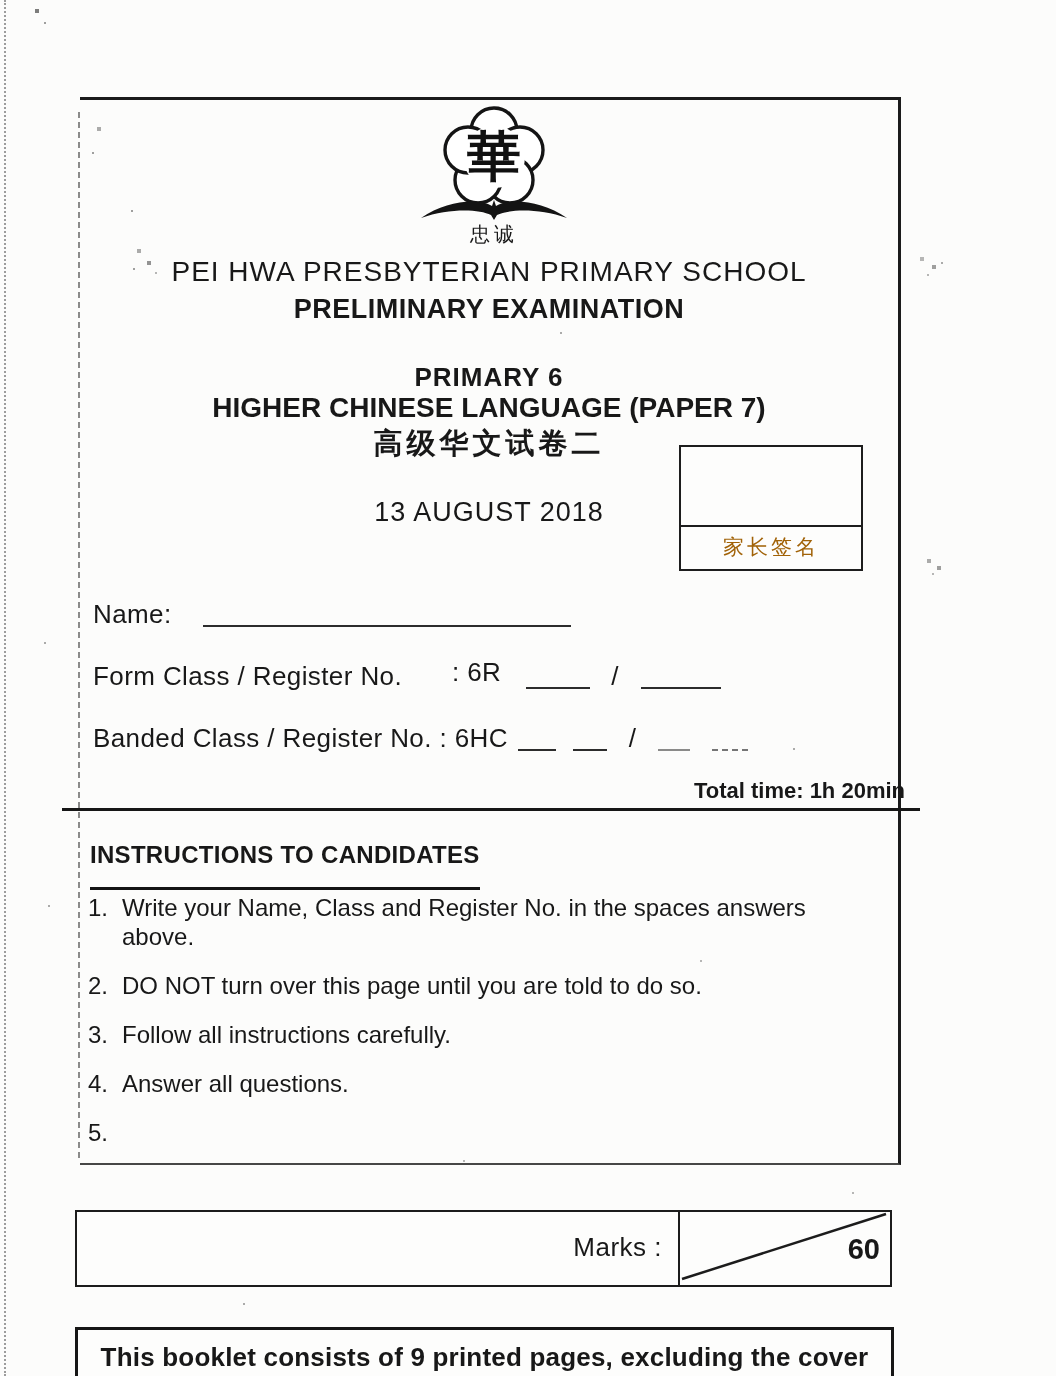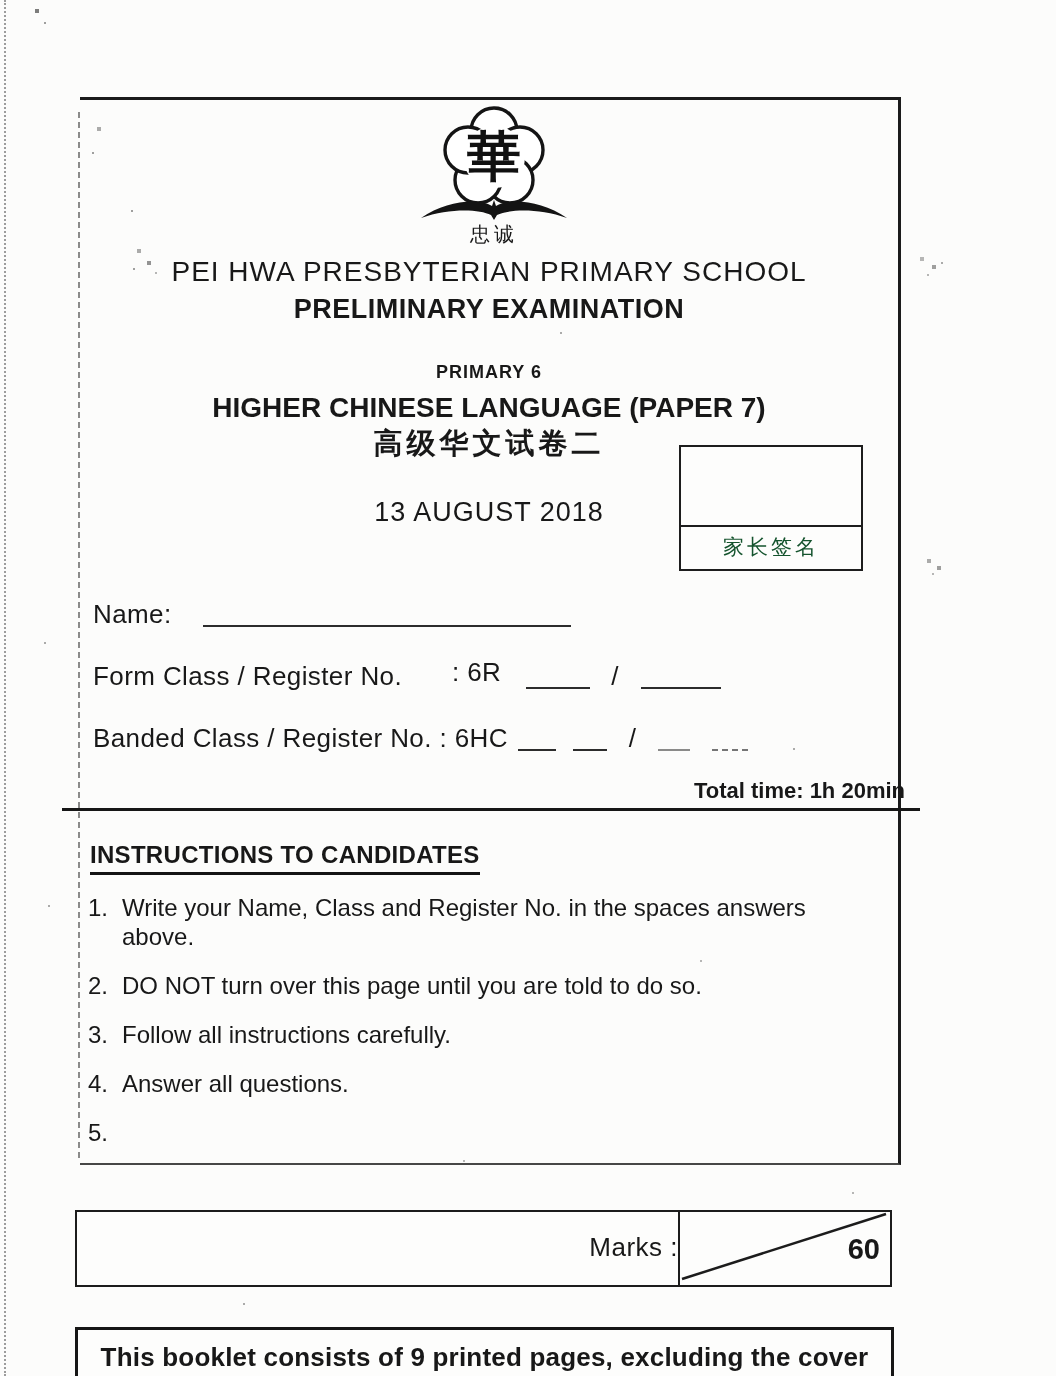--- a/index.html
+++ b/index.html
@@ -45,66 +45,66 @@
     border-bottom:2px solid rgba(25,25,25,.8);
   }
   .frame-left{
     left:78px;top:112px;height:1046px;width:0;
     border-left:2px dashed rgba(25,25,25,.5);
   }
   
   .cline{left:80px;width:818px;text-align:center;white-space:nowrap;}
   .school{top:256px;font-size:28px;letter-spacing:1px;}
   .exam{top:294px;font-size:27px;font-weight:bold;letter-spacing:.5px;text-align:center;}
-  .level{top:362px;font-size:18px;font-weight:bold;letter-spacing:1px;}
+  .level{top:362px;font-size:26px;font-weight:bold;letter-spacing:1px;}
   .subject{top:392px;font-size:28px;font-weight:bold;}
   .subject-zh{top:424px;font-size:29px;font-weight:bold;letter-spacing:4px;}
   .date{top:497px;font-size:27px;letter-spacing:1px;}
   
   .sigbox{
     left:679px;top:445px;width:180px;height:122px;
     border:2px solid #1d1d1d;background:#fdfdfc;
   }
   .sigbox .space{height:78px;border-bottom:2px solid #1d1d1d;}
   .sigbox .label{
     height:40px;display:flex;align-items:center;justify-content:center;
-    font-size:21px;letter-spacing:3px;color:#14532d;
+    font-size:21px;letter-spacing:3px;color:#a16207;
   }
   
   .field-row{left:93px;font-size:26px;letter-spacing:.4px;white-space:nowrap;}
   .name-row{top:595px;}
   .form-row{top:657px;}
   .banded-row{top:719px;}
   .blank{
     display:inline-block;height:1em;
     border-bottom:2px solid #2c2c2c;
     vertical-align:baseline;transform:translateY(4px);
   }
   .blank.faint{border-bottom:2px solid rgba(44,44,44,.55);}
   .blank.dashy{border-bottom:2px dashed rgba(44,44,44,.65);}
   .form-colon{position:absolute;left:359px;top:0;}
   
   .total-time{top:778px;right:151px;font-size:22px;font-weight:bold;}
   .hrule{left:62px;top:808px;width:858px;height:3px;background:#161616;}
   
   .instr-head{
     left:90px;top:841px;font-size:24px;font-weight:bold;letter-spacing:.3px;
-    border-bottom:3px solid #141414;padding-bottom:3px;
+    border-bottom:3px solid #141414;padding-bottom:18px;
   }
   .instr-list{left:88px;top:893px;width:760px;}
   .instr-item{display:flex;margin-bottom:20px;font-size:24px;line-height:29px;}
   .instr-num{width:34px;flex:0 0 34px;}
   .instr-text{max-width:700px;}
   
   .marksbox{
     left:75px;top:1210px;width:813px;height:73px;
     border:2px solid #1c1c1c;display:flex;background:#fdfdfc;
   }
   .marks-label{
-    flex:1;text-align:right;padding-right:0;
+    flex:1;text-align:right;padding-right:16px;
     font-size:26px;line-height:71px;letter-spacing:.5px;
   }
   .marks-cell{
     width:210px;flex:0 0 210px;border-left:2px solid #1c1c1c;position:relative;
   }
   .marks-cell svg{position:absolute;left:0;top:0;}
   .marks-total{
     position:absolute;right:10px;top:50%;transform:translateY(-50%);
     font-size:29px;font-weight:bold;
   }

